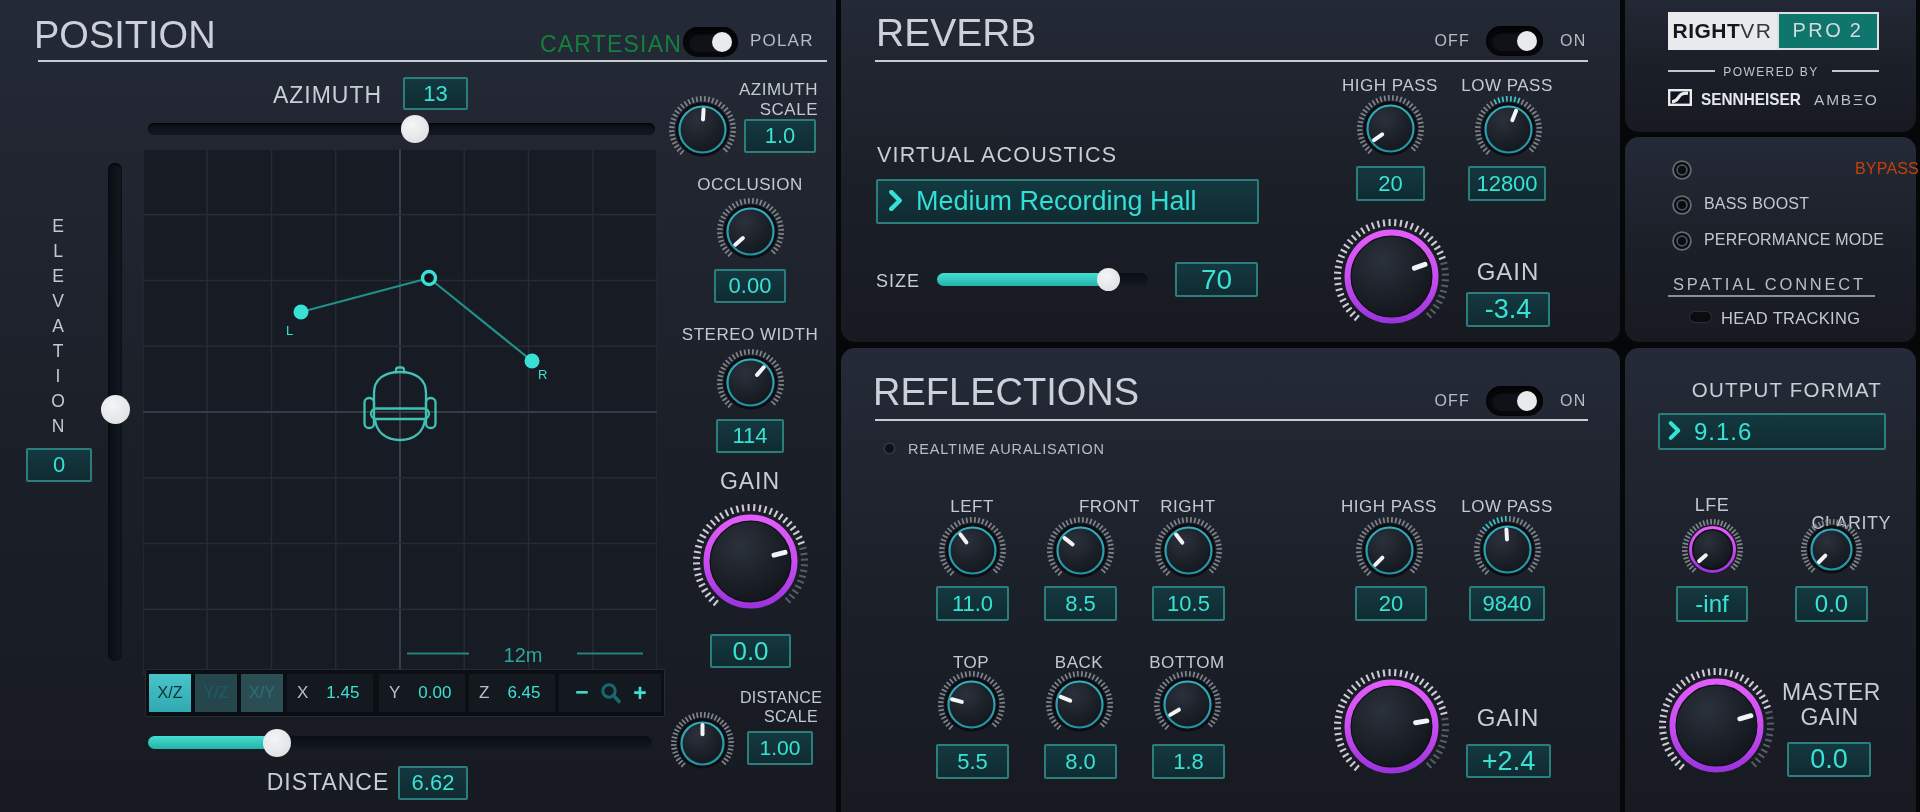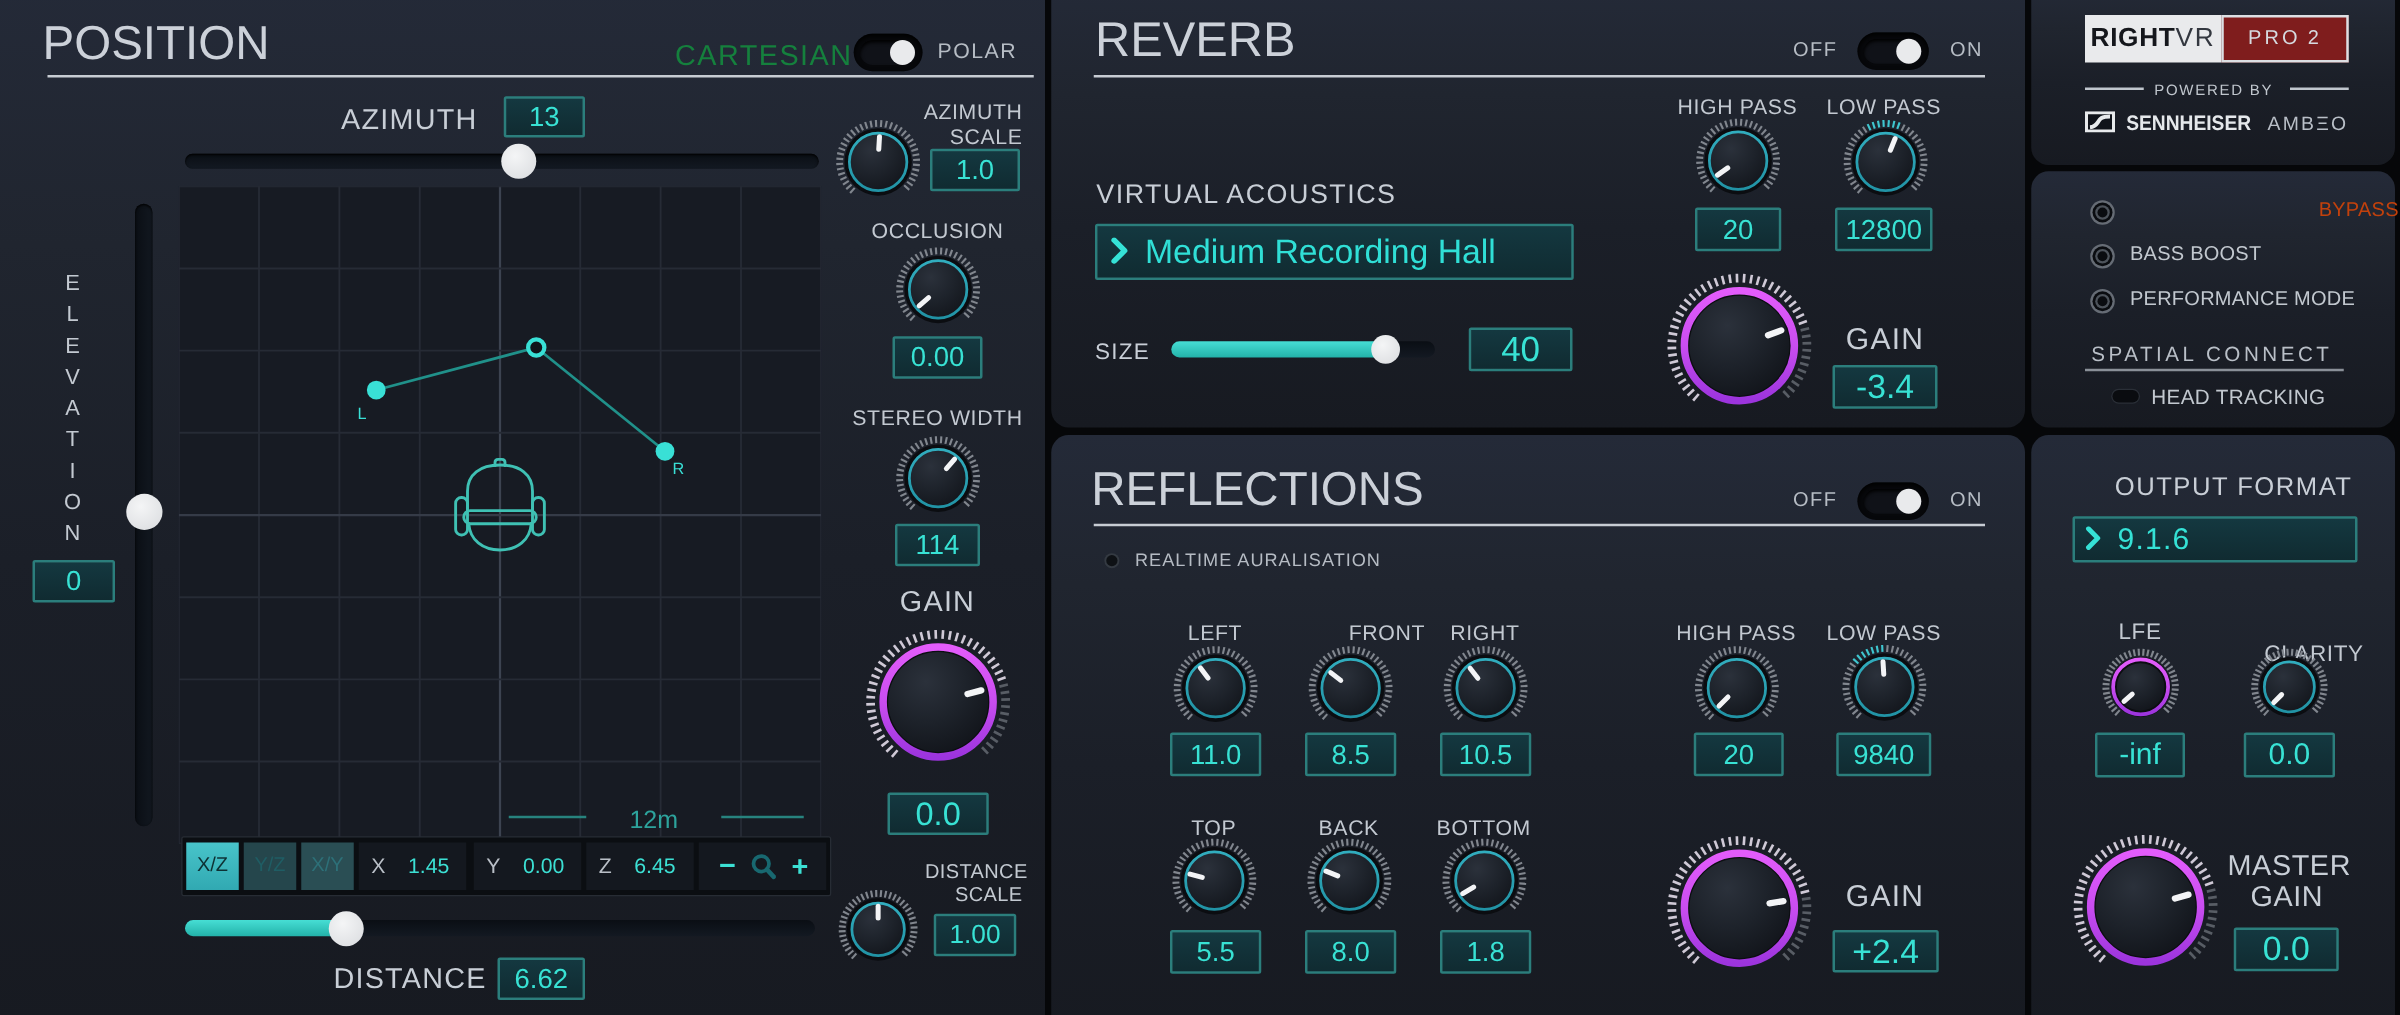--- a/index.html
+++ b/index.html
@@ -455,21 +455,21 @@
 <div style="position:absolute;left:877px;top:143px;width:300px;text-align:left;font-size:21.5px;letter-spacing:1.2px;color:#c8ced6;white-space:nowrap">VIRTUAL ACOUSTICS</div>
 <div class="vbox" style="left:876px;top:179px;width:383px;height:45px"></div>
 <svg style="position:absolute;left:888px;top:190px" width="15" height="21" viewBox="0 0 14 20">
     <path d="M3 2 L11 10 L3 18" fill="none" stroke="#35e2d6" stroke-width="4.2" stroke-linejoin="round" stroke-linecap="round"></path>
   </svg>
 <div style="position:absolute;left:916px;top:186px;font-size:27px;color:#30dfd6">Medium Recording Hall</div>
 <div style="position:absolute;left:876px;top:271px;width:50px;text-align:left;font-size:18px;letter-spacing:1px;color:#c8ced6;white-space:nowrap">SIZE</div>
 <div style="position:absolute;left:937px;top:273px;width:211px;height:13px;border-radius:7px;background:linear-gradient(180deg,#0a0e14,#131922)"></div>
 <div style="position:absolute;left:937px;top:273px;width:176px;height:13px;border-radius:7px;background:linear-gradient(180deg,#46ded4,#23b2a9)"></div>
 <div style="position:absolute;left:1097px;top:268px;width:23px;height:23px;border-radius:50%;background:radial-gradient(circle at 40% 35%,#f4f5f6,#d9dbde)"></div>
-<div class="vbox " style="left:1175px;top:262px;width:83px;height:35px;font-size:28px;line-height:31px">40</div>
+<div class="vbox " style="left:1175px;top:262px;width:83px;height:35px;font-size:28px;line-height:31px">70</div>
 <svg style="position:absolute;left:1330.5px;top:215.5px" width="121" height="121" viewBox="0 0 121 121">
     <line x1="28.0" y1="99.2" x2="23.5" y2="104.5" stroke="#cfc9d6" stroke-width="2.1"></line>
     <line x1="24.2" y1="95.6" x2="19.1" y2="100.4" stroke="#cfc9d6" stroke-width="2.1"></line>
     <line x1="20.7" y1="91.6" x2="15.2" y2="95.9" stroke="#cfc9d6" stroke-width="2.1"></line>
     <line x1="17.7" y1="87.3" x2="11.7" y2="91.0" stroke="#cfc9d6" stroke-width="2.1"></line>
     <line x1="15.1" y1="82.6" x2="8.8" y2="85.7" stroke="#cfc9d6" stroke-width="2.1"></line>
     <line x1="13.0" y1="77.8" x2="6.5" y2="80.2" stroke="#cfc9d6" stroke-width="2.1"></line>
     <line x1="11.5" y1="72.7" x2="4.7" y2="74.4" stroke="#cfc9d6" stroke-width="2.1"></line>
     <line x1="10.5" y1="67.5" x2="3.6" y2="68.5" stroke="#cfc9d6" stroke-width="2.1"></line>
     <line x1="10.0" y1="62.3" x2="3.0" y2="62.5" stroke="#cfc9d6" stroke-width="2.1"></line>
@@ -937,21 +937,21 @@
     <line x1="99.2" y1="93.0" x2="104.5" y2="97.5" stroke="#585d65" stroke-width="2.1"></line>
     <line x1="95.6" y1="96.8" x2="100.4" y2="101.9" stroke="#585d65" stroke-width="2.1"></line>
     <circle cx="60.5" cy="60.5" r="45" fill="#0b0d11"></circle>
     <circle cx="60.5" cy="60.5" r="44" fill="none" stroke="url(#gmag)" stroke-width="6"></circle>
     <circle cx="60.5" cy="60.5" r="40" fill="url(#gface)"></circle>
     <line x1="84.6" y1="56.7" x2="95.8" y2="54.9" stroke="#f3f4f6" stroke-width="5" stroke-linecap="round"></line>
   </svg>
 <div style="position:absolute;left:1460px;top:704px;width:96px;text-align:center;font-size:24px;letter-spacing:1px;color:#c8ced6;white-space:nowrap">GAIN</div>
 <div class="vbox " style="left:1466px;top:744px;width:85px;height:34px;font-size:27px;line-height:30px">+2.4</div>
 <div style="position:absolute;left:1668px;top:12px;width:109px;height:38px;background:#e9eaec;color:#15171c;font-size:21px;line-height:38px;text-align:center;white-space:nowrap"><b style="letter-spacing:0.5px">RIGHT</b><span style="color:#33373f;letter-spacing:1.5px">VR</span></div>
-<div style="position:absolute;left:1777px;top:12px;width:102px;height:38px;background:#7f1d1d;border:2px solid #dcdfe3;color:#d6dadf;font-size:16px;line-height:33px;text-align:center;letter-spacing:2.5px;white-space:nowrap">PRO 2</div>
+<div style="position:absolute;left:1777px;top:12px;width:102px;height:38px;background:#0f766e;border:2px solid #dcdfe3;color:#d6dadf;font-size:20px;line-height:33px;text-align:center;letter-spacing:2.5px;white-space:nowrap">PRO 2</div>
 <div style="position:absolute;left:1668px;top:70px;width:47px;height:2px;background:#c0c6cd"></div>
 <div style="position:absolute;left:1832px;top:70px;width:47px;height:2px;background:#c0c6cd"></div>
 <div style="position:absolute;left:1722px;top:65px;width:98px;text-align:center;font-size:12px;letter-spacing:1.4px;color:#c0c6cd;white-space:nowrap">POWERED BY</div>
 <svg style="position:absolute;left:1668px;top:89px" width="24" height="17" viewBox="0 0 24 17">
     <rect x="1.2" y="1.2" width="21.6" height="14.6" fill="#10131a" stroke="#e8eaec" stroke-width="2.4"></rect>
     <path d="M4 12.8 C 8 12.5 9.2 10.5 10.5 8.5 C 12 6 13 4.2 20 4.2" fill="none" stroke="#e8eaec" stroke-width="3.2"></path>
   </svg>
 <div style="position:absolute;left:1701px;top:90px;font-size:16px;font-weight:bold;color:#e5e8eb;letter-spacing:0px;white-space:nowrap;transform:scale(0.96,1.05);transform-origin:left top">SENNHEISER</div>
 <div style="position:absolute;left:1814px;top:91px;font-size:15.5px;color:#b9bfc7;letter-spacing:1.8px;white-space:nowrap">AMBΞO</div>
 <div style="position:absolute;left:1674px;top:162px;width:16px;height:16px;border-radius:50%;background:#0a0c10;box-shadow:0 0 0 1.8px #666c75">

